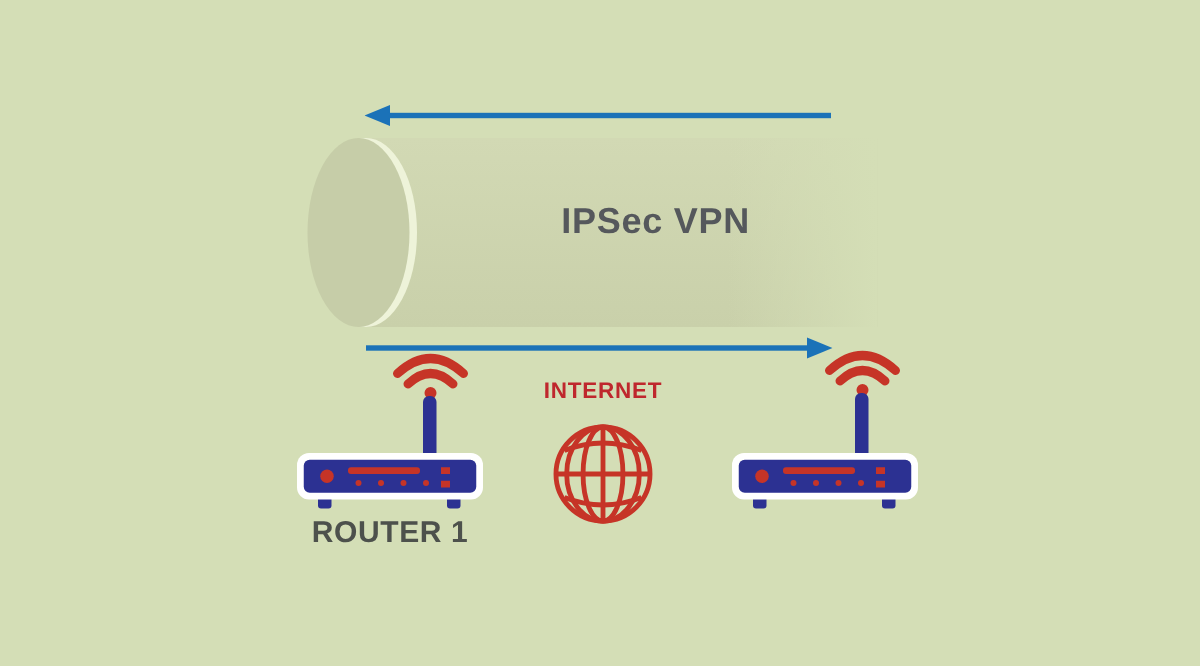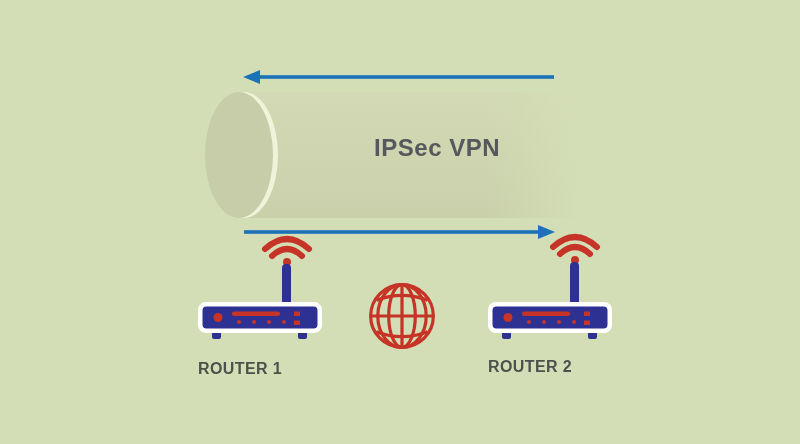--- a/index.html
+++ b/index.html
@@ -14,22 +14,22 @@
   .fill-blue{fill:var(--blue);}
   .fill-navy{fill:var(--navy);}
   .fill-red{fill:var(--red);}
   .fill-white{fill:#ffffff;}
   .fill-cap{fill:var(--tunnel-cap);}
   .fill-rim{fill:var(--tunnel-rim);}
   .stroke-red{stroke:var(--red);fill:none;}
   .vpn-label{left:320px;top:134px;width:180px;text-align:right;
     font-size:24px;font-weight:bold;color:var(--dark-text);letter-spacing:.5px;}
   .router-group{width:124px;height:140px;}
-  .router-label{left:0;top:132px;width:124px;
-    font-size:16px;font-weight:bold;color:var(--label-text);letter-spacing:.4px;}
+  .router-label{left:0;top:116px;width:124px;text-align:center;
+    font-size:20px;font-weight:bold;color:var(--label-text);letter-spacing:.4px;}
   .antenna{width:9px;height:44px;background:var(--navy);border-radius:4px 4px 2px 2px;}
   .internet-group{left:348px;top:252px;width:108px;height:110px;}
   .internet-label{left:0;top:0;width:108px;text-align:center;
     font-size:15px;font-weight:bold;color:var(--red-text);letter-spacing:.5px;}
 </style>
 </head>
 <body>
 
 <div class="stage">
 
@@ -100,24 +100,24 @@
       <rect class="fill-navy" x="4.5" y="4.5" width="115" height="22" rx="4"></rect>
       <circle class="fill-red" cx="20" cy="15.5" r="4.5"></circle>
       <rect class="fill-red" x="34" y="9.5" width="48" height="4.5" rx="2"></rect>
       <circle class="fill-red" cx="41" cy="20" r="2"></circle>
       <circle class="fill-red" cx="56" cy="20" r="2"></circle>
       <circle class="fill-red" cx="71" cy="20" r="2"></circle>
       <circle class="fill-red" cx="86" cy="20" r="2"></circle>
       <rect class="fill-red" x="96" y="9.5" width="6" height="4.5"></rect>
       <rect class="fill-red" x="96" y="18.5" width="6" height="4.5"></rect>
     </svg>
-    <div class="abs router-label">ROUTER 2</div>
   </div>
 
   <div class="abs internet-group">
+    <div class="abs internet-label">INTERNET</div>
     <svg class="abs" style="left:16px;top:26px;" width="76" height="76" viewBox="0 0 80 80">
       <g class="stroke-red" stroke-width="3.4">
         <circle cx="40" cy="40" r="33"></circle>
         <ellipse cx="40" cy="40" rx="14" ry="33"></ellipse>
         <ellipse cx="40" cy="40" rx="25.5" ry="33"></ellipse>
         <line x1="40" y1="7" x2="40" y2="73"></line>
         <line x1="7" y1="40" x2="73" y2="40"></line>
         <path d="M13,23.5 Q40,13 67,23.5"></path>
         <path d="M13,56.5 Q40,67 67,56.5"></path>
       </g>

